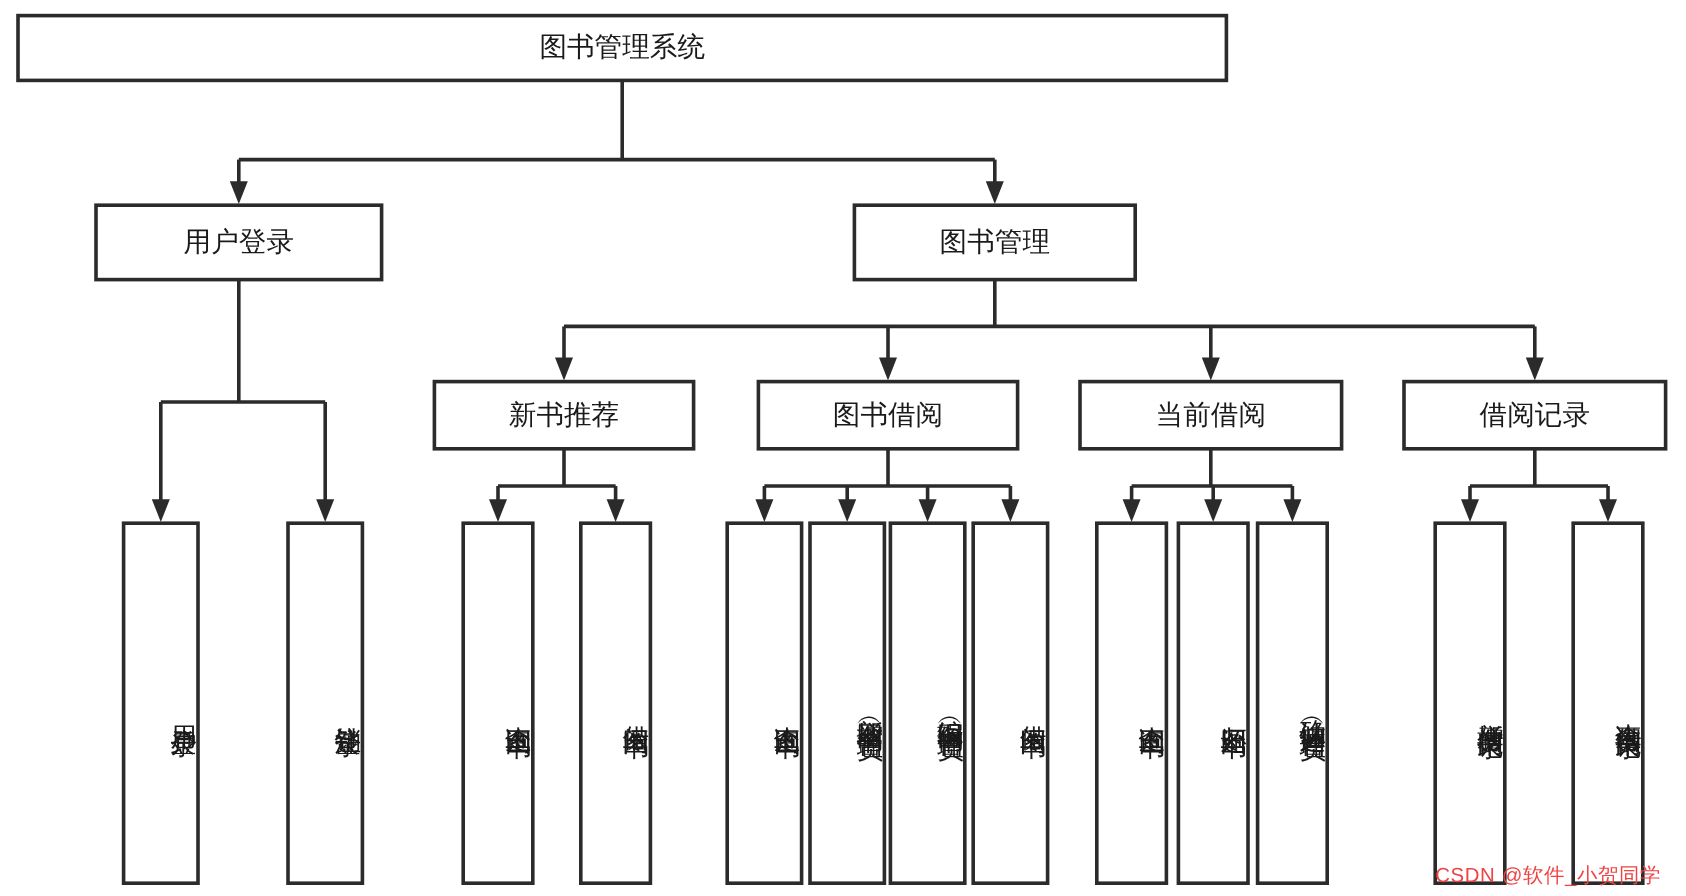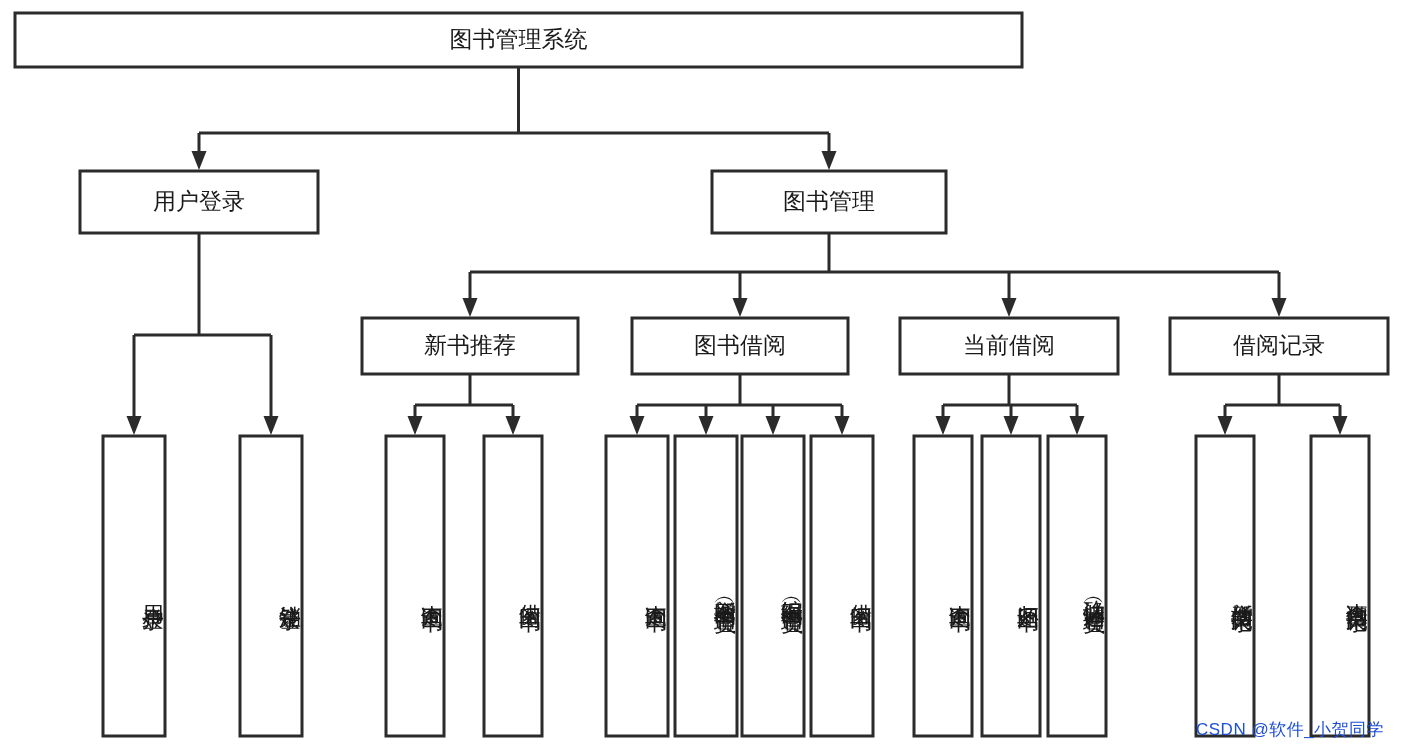--- a/index.html
+++ b/index.html
@@ -61,21 +61,21 @@
     white-space: nowrap;
     display: flex;
     align-items: flex-start;
     justify-content: center;
     pointer-events: none;
   }
   .watermark {
     position: absolute;
     font-family: "Liberation Sans", "DejaVu Sans", sans-serif;
     font-size: 17px;
-    color: #1d4ed8;
+    color: #ef4444;
     white-space: nowrap;
     letter-spacing: 0.5px;
   }
 </style>
 </head>
 <body>
 
 <div id="diagram-root">
   <svg class="tree-canvas" viewBox="0 0 1405 747">
     <g id="connectors-layer">

